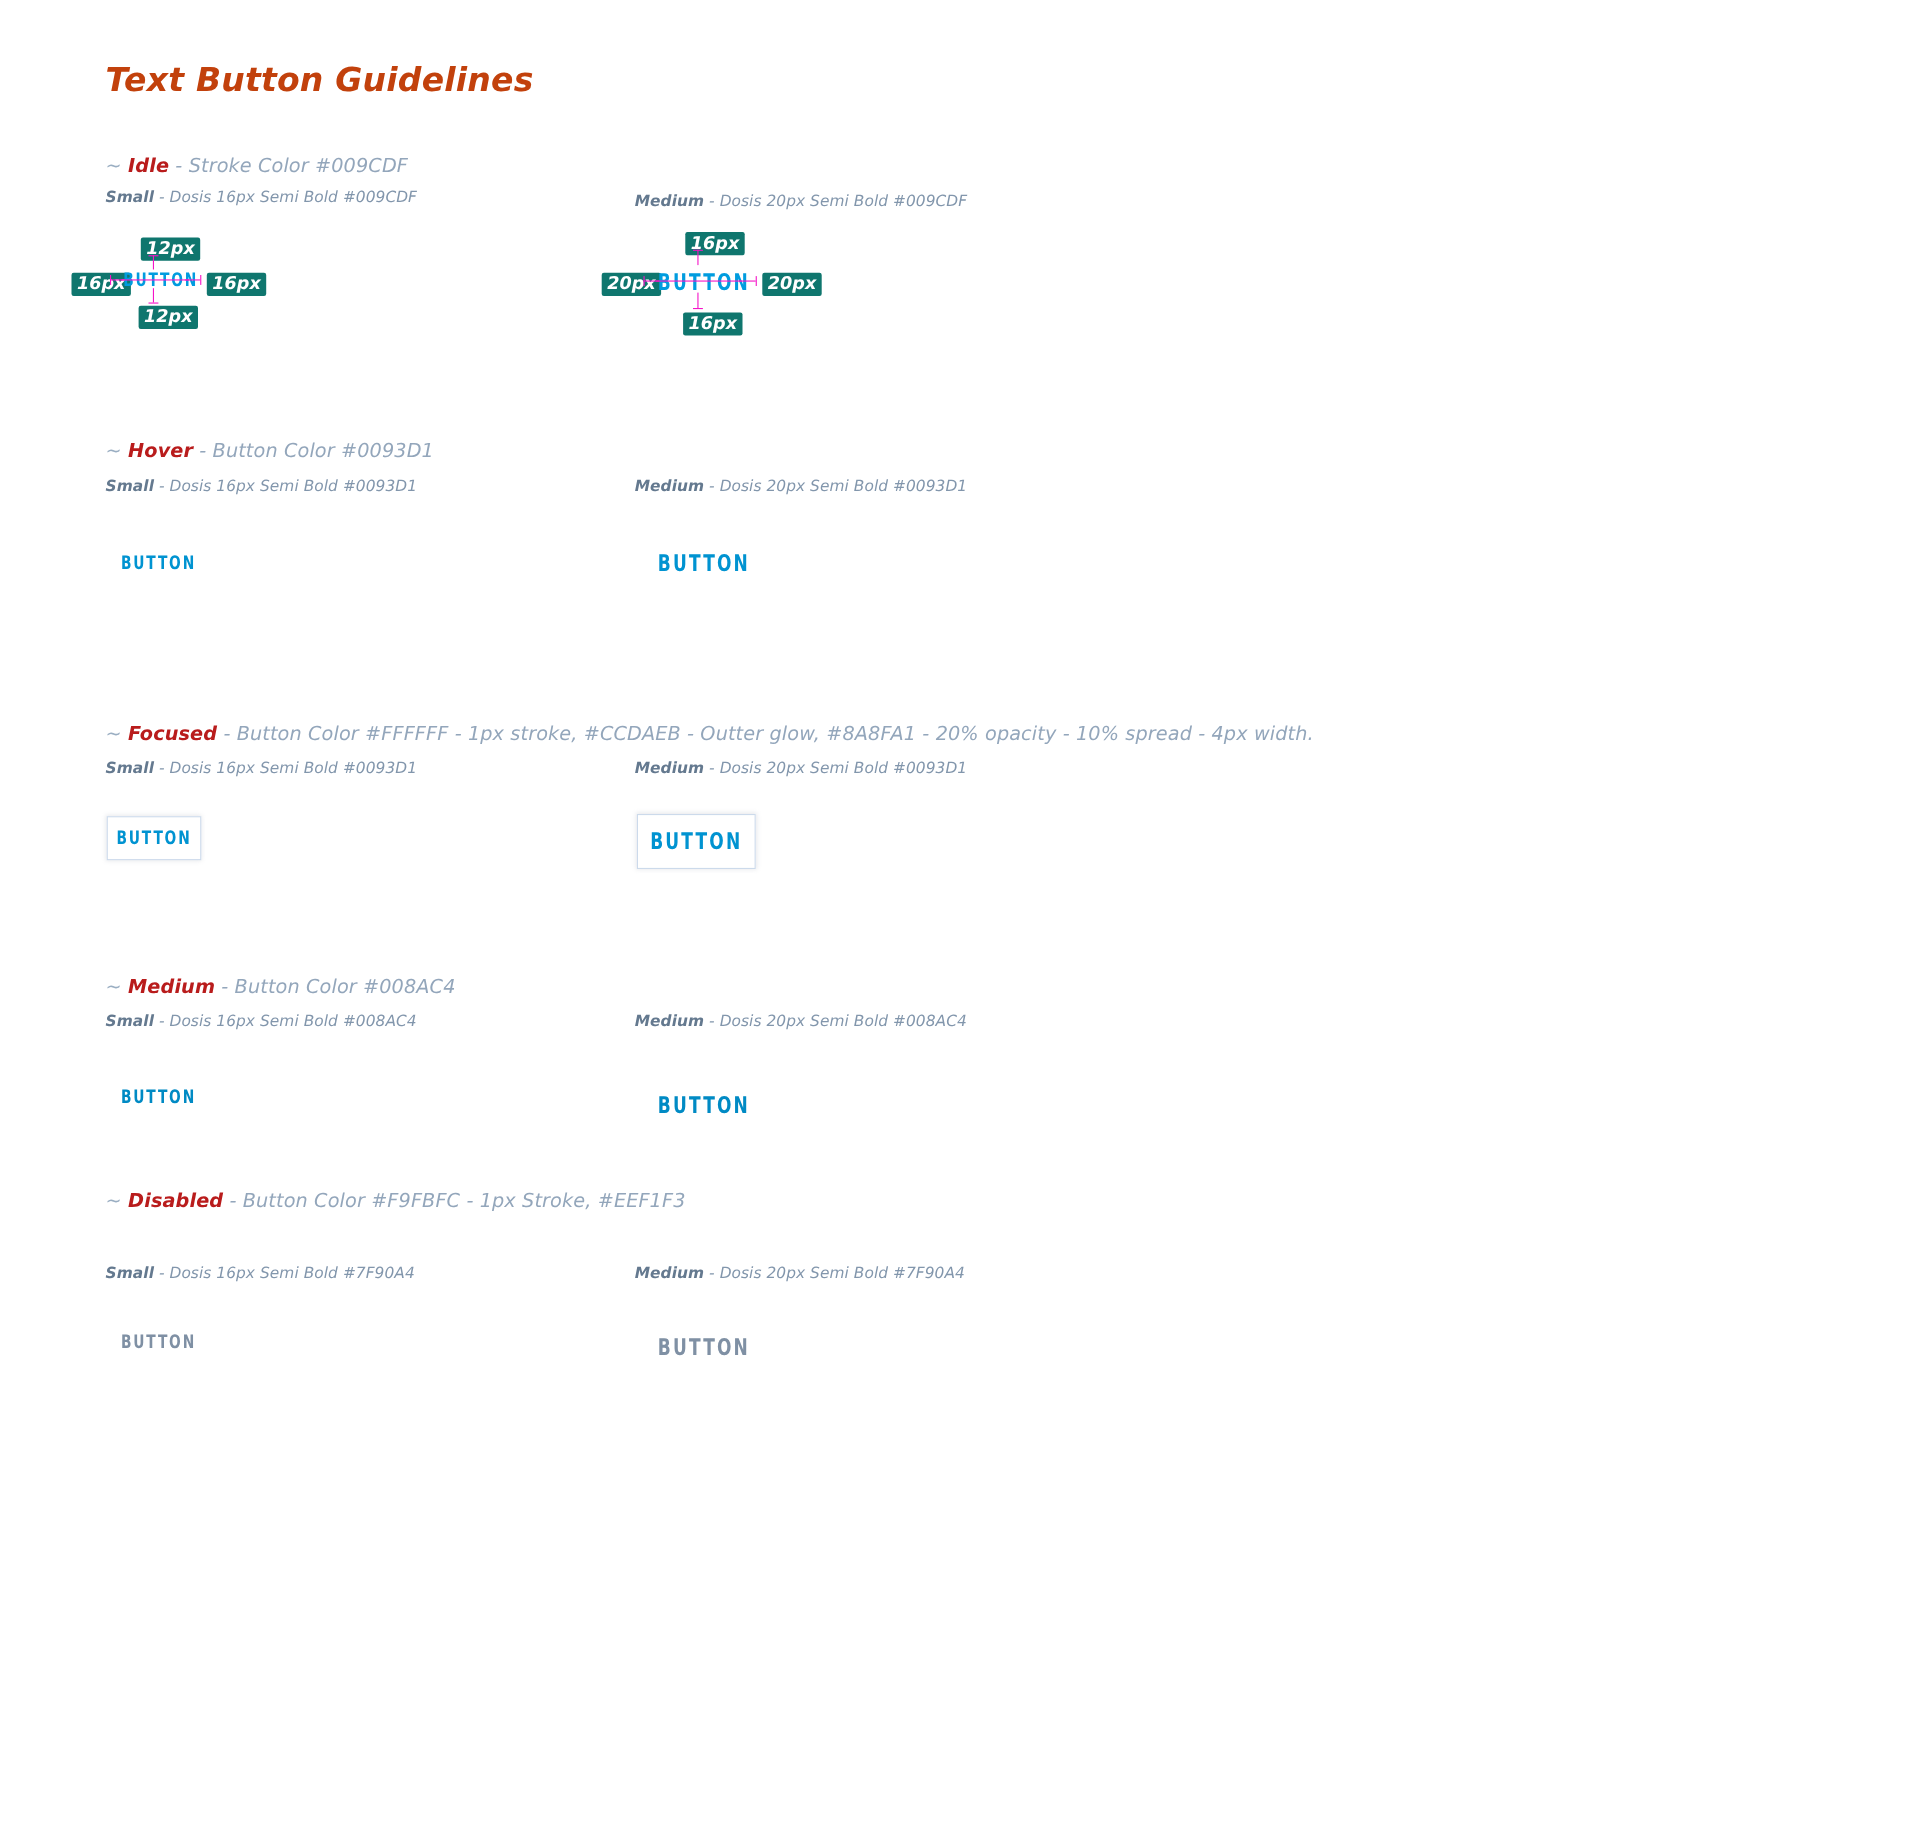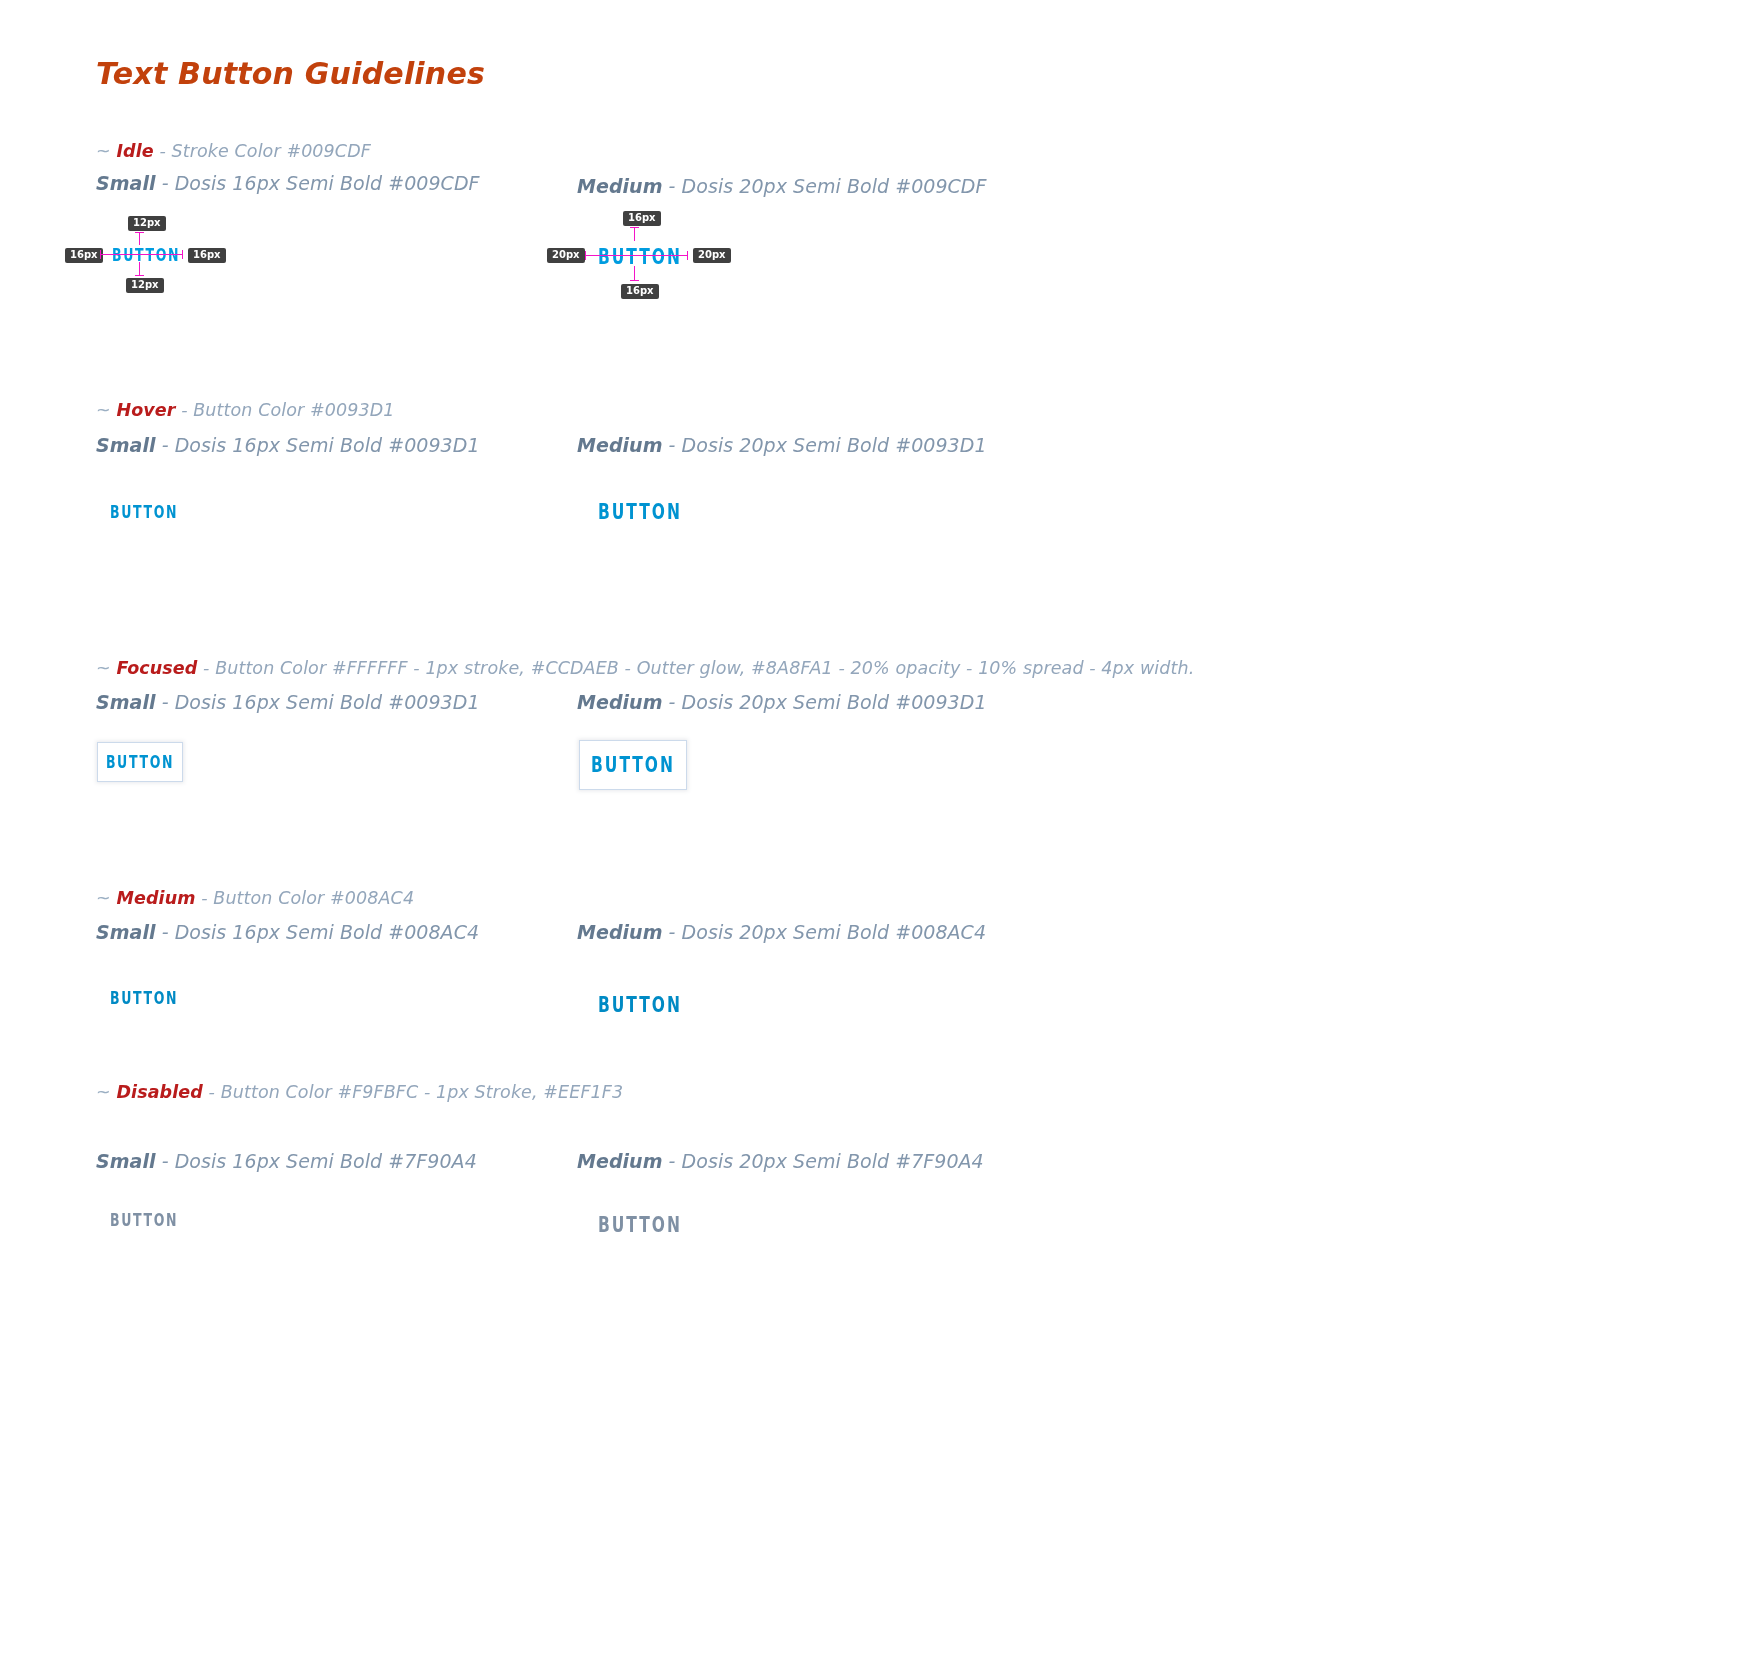--- a/index.html
+++ b/index.html
@@ -44,21 +44,21 @@
   .state-line .tilde { color: #9aaec2; font-style: italic; }
   .state-line .state-name {
     font-weight: bold;
     color: #b91c1c;
     font-style: italic;
   }
   .state-line .state-desc { color: #93a6bb; font-style: italic; }
 
   .spec-label {
     position: absolute;
-    font-size: 19px;
+    font-size: 14px;
     font-style: italic;
     color: #8296ac;
     white-space: nowrap;
     letter-spacing: 0.05px;
   }
   .spec-label.col-small  { left: 96px; }
   .spec-label.col-medium { left: 577px; }
   .spec-label .size-name {
     font-weight: bold;
     color: #64798f;
@@ -96,24 +96,25 @@
     font-weight: bold;
     text-transform: uppercase;
     white-space: nowrap;
     transform: translate(-50%, -50%) scaleX(0.82);
   }
 
   
   .annot { position: absolute; }
   .annot .label {
     position: absolute;
-    background: #404040;
+    background: #0f766e;
     color: #ffffff;
-    font-size: 10px;
-    font-weight: bold;
+    font-size: 16px;
+    font-weight: bold;
+    font-style: italic;
     font-family: "DejaVu Sans", sans-serif;
     padding: 2px 5px 2px 5px;
     border-radius: 2px;
     white-space: nowrap;
     line-height: 1.05;
   }
   .annot .vline {
     position: absolute;
     width: 1px;
     background: #f514c8;

